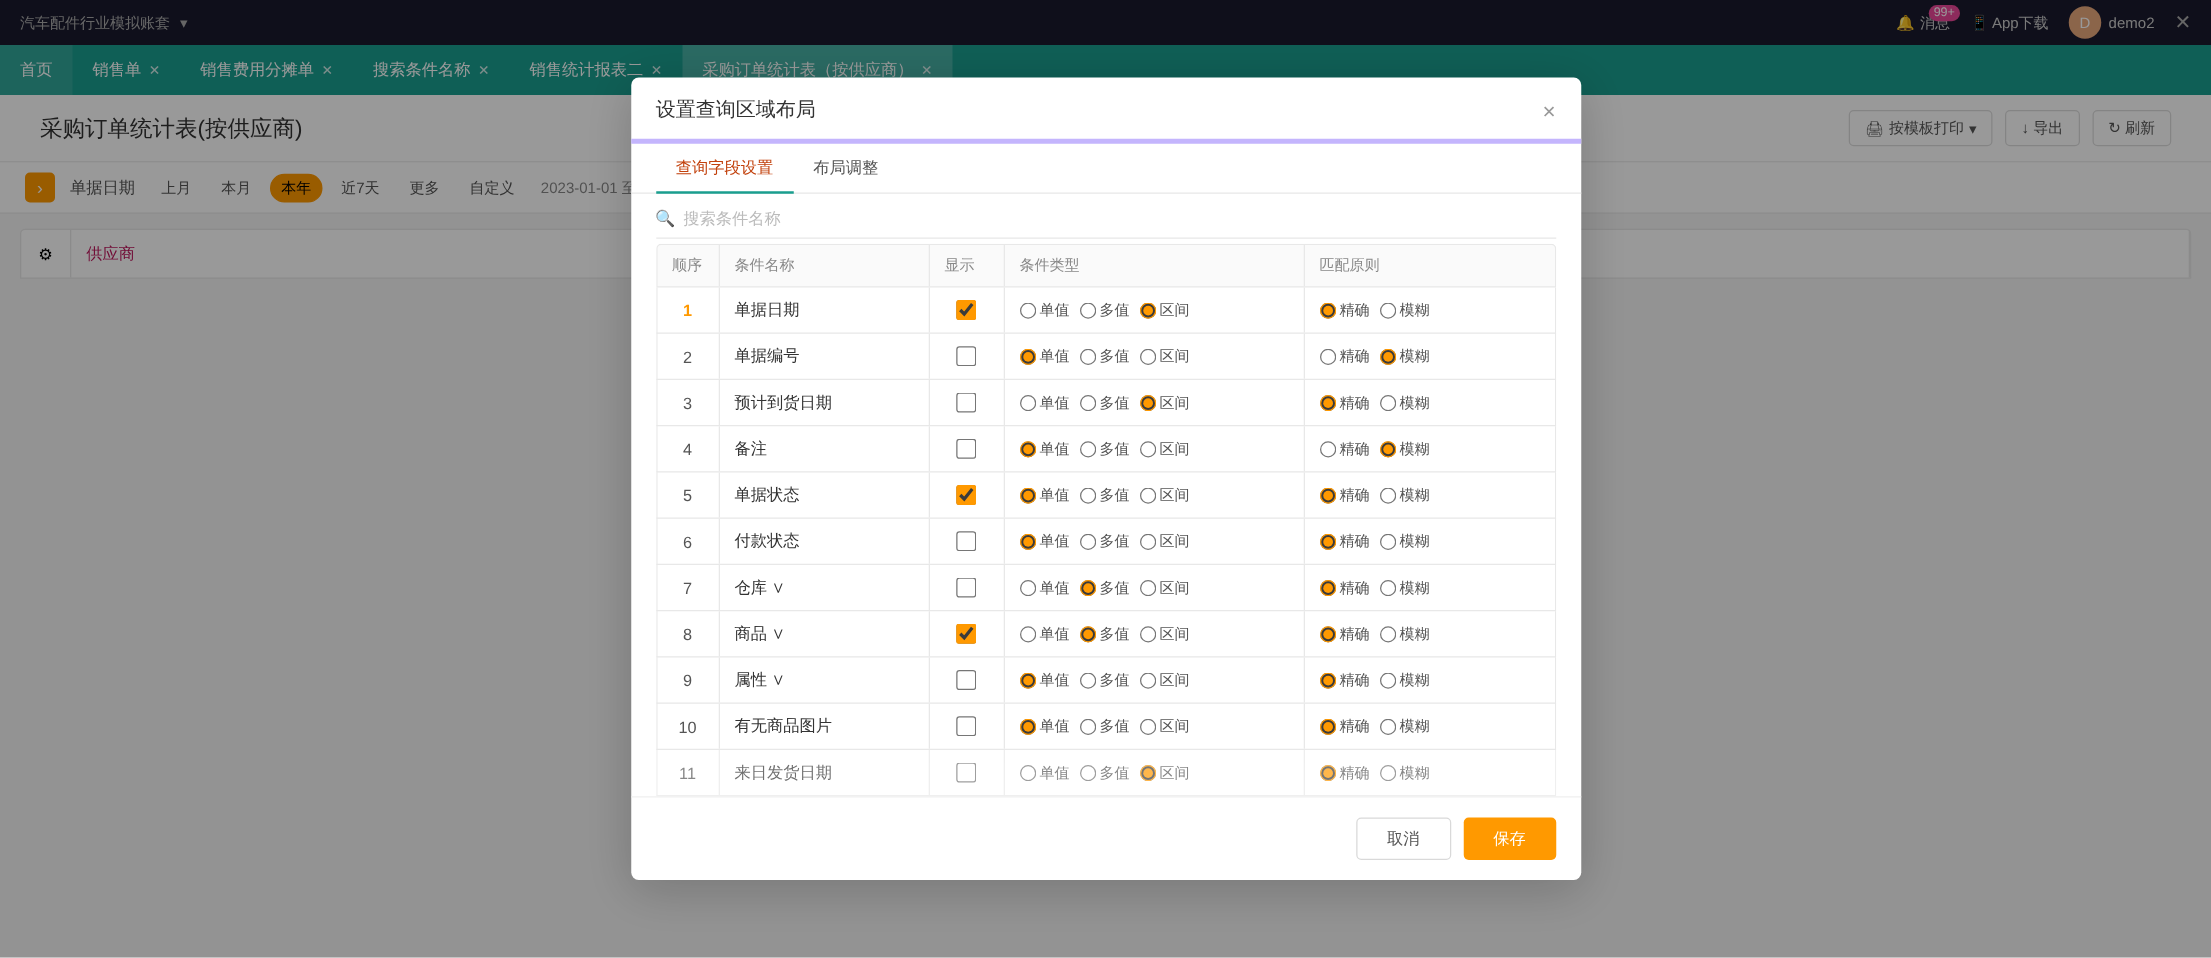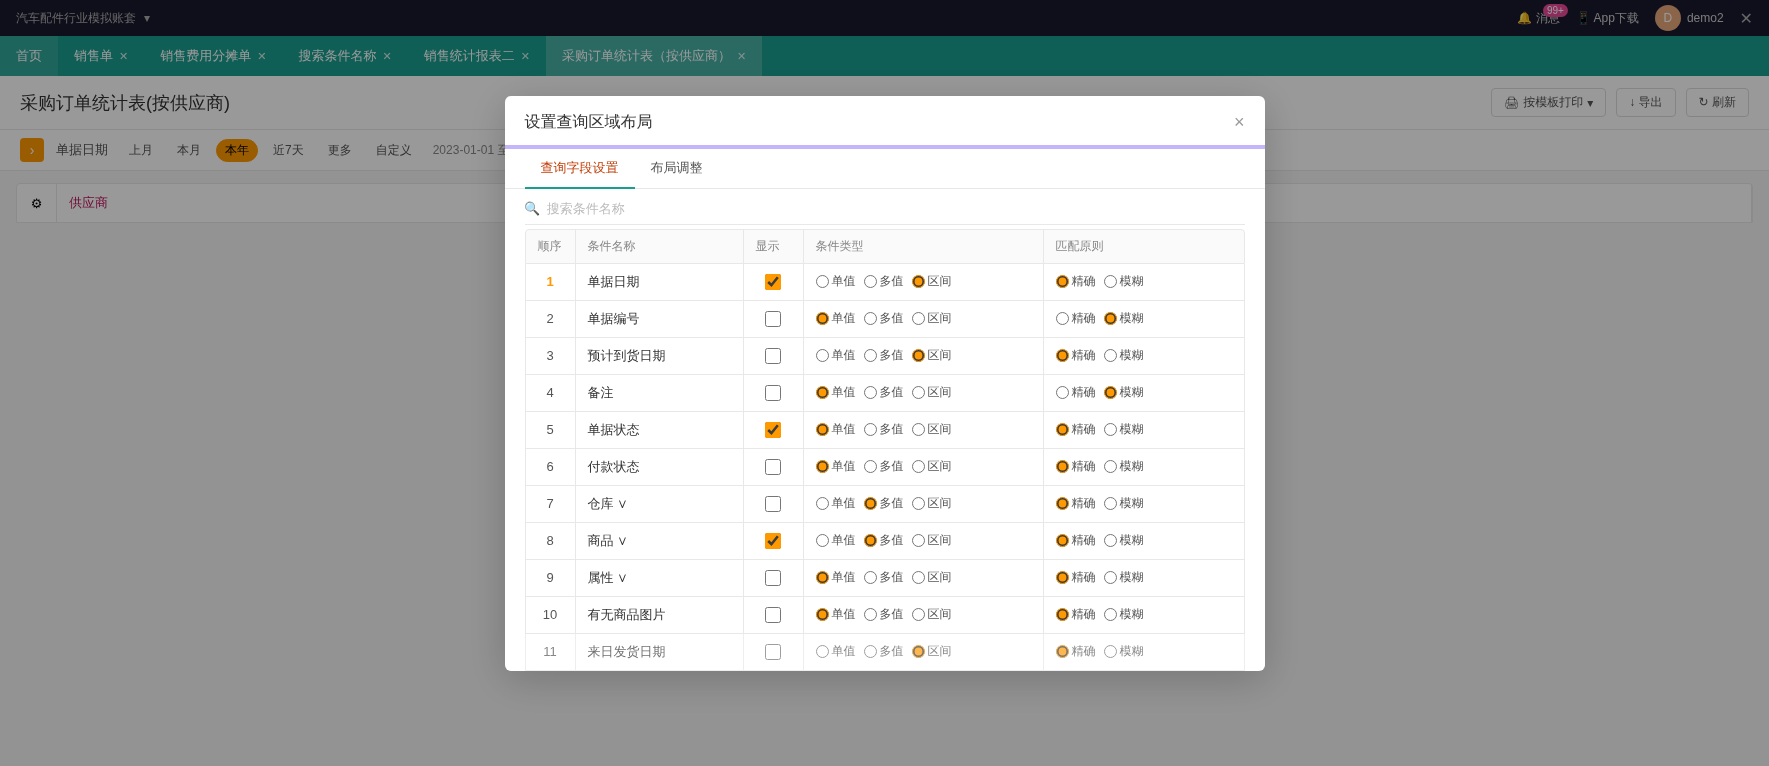--- a/index.html
+++ b/index.html
@@ -43,21 +43,21 @@
     .tab-item.active { background: rgba(255,255,255,0.2); }
     .tab-item .close-tab { margin-left: 6px; font-size: 11px; opacity: 0.8; }
     .tab-home { background: rgba(255,255,255,0.1); text-align: right; }
 
     
     .content-area { background: #f5f5f5; min-height: calc(766px - 36px - 40px); position: relative; }
 
     
     .page-header {
       background: #fff;
-      padding: 12px 20px;
+      padding: 12px 32px;
       display: flex;
       align-items: center;
       justify-content: space-between;
       border-bottom: 1px solid #e8e8e8;
     }
     .page-title { font-size: 18px; font-weight: 500; color: #333; }
     .page-actions { display: flex; align-items: center; gap: 10px; }
     .btn-print { border: 1px solid #ddd; background: #fff; padding: 5px 12px; border-radius: 4px; cursor: pointer; display: flex; align-items: center; gap: 4px; color: #555; font-size: 12px; }
     .btn-export { border: 1px solid #ddd; background: #fff; padding: 5px 12px; border-radius: 4px; cursor: pointer; color: #555; font-size: 12px; }
     .btn-refresh { border: 1px solid #ddd; background: #fff; padding: 5px 12px; border-radius: 4px; cursor: pointer; color: #555; font-size: 12px; }
@@ -558,17 +558,21 @@
           <div class="dt-cell">
             <div class="radio-group">
               <label class="radio-item"><input type="radio" name="match11" checked="" style=""> 精确</label>
               <label class="radio-item"><input type="radio" name="match11" style=""> 模糊</label>
             </div>
           </div>
         </div>
 
       </div>
 
+      <div class="dialog-footer">
+        <button class="btn-cancel">取消</button>
+        <button class="btn-save">保存</button>
+      </div>
 
     </div>
   </div>
 
 </div>
 
 </body></html>

